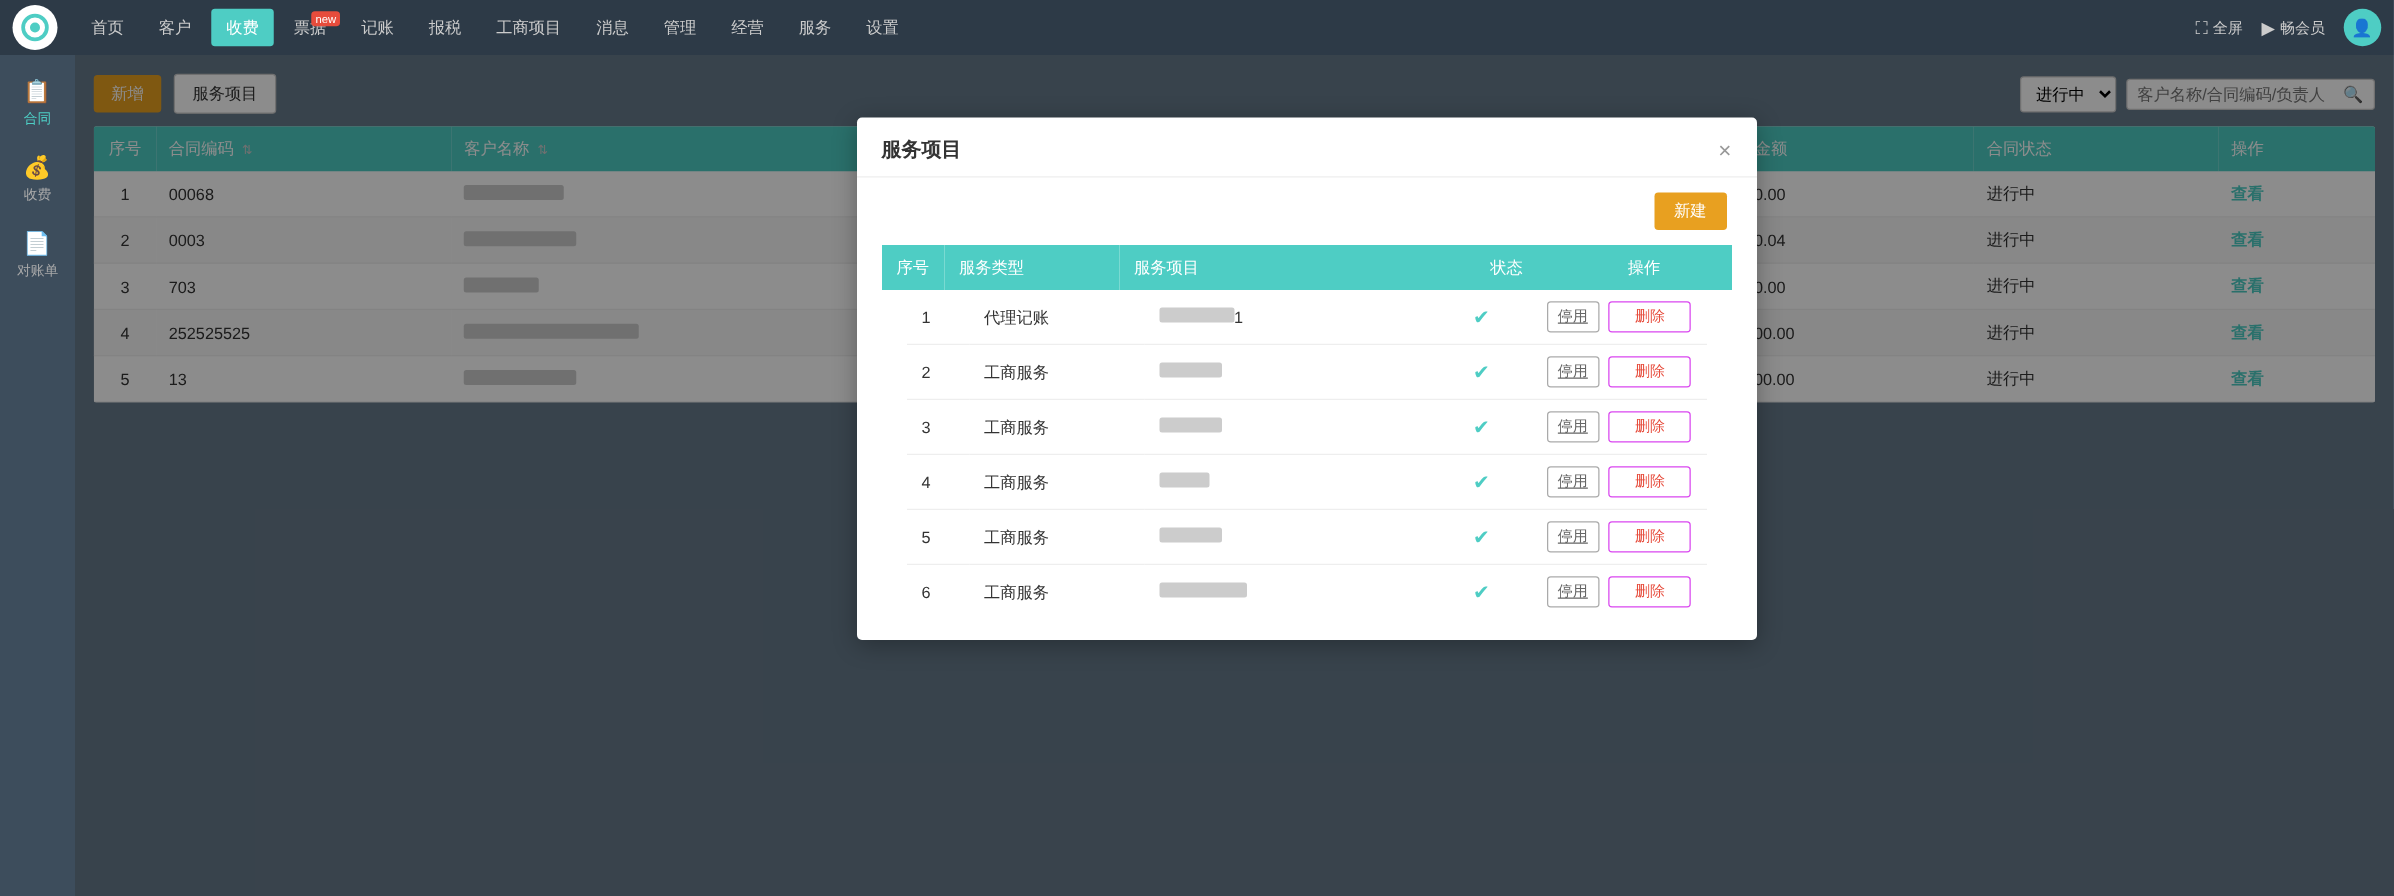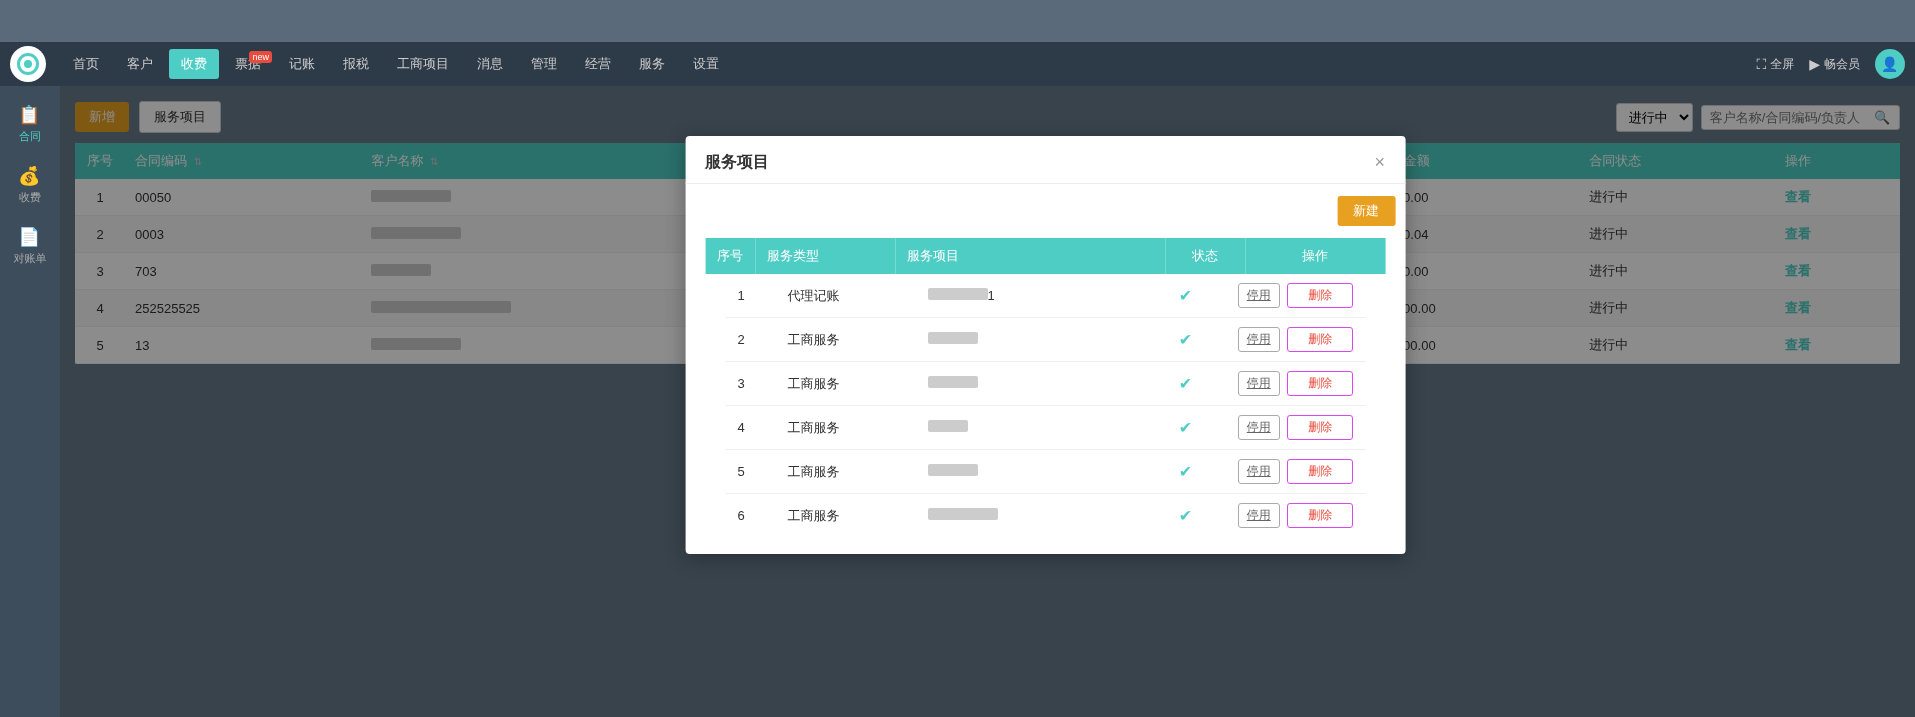--- a/index.html
+++ b/index.html
@@ -6,21 +6,20 @@
     body { font-family: "Microsoft YaHei", Arial, sans-serif; font-size: 13px; background: #5a6a7a; min-width: 1915px; min-height: 717px; }
 
     
     .top-nav {
       background: #2d3a47;
       height: 44px;
       display: flex;
       align-items: center;
       padding: 0 10px;
       position: relative;
-      margin-top: 42px;
     }
     .nav-logo {
       width: 36px; height: 36px;
       background: #fff;
       border-radius: 50%;
       display: flex; align-items: center; justify-content: center;
       margin-right: 15px;
       flex-shrink: 0;
     }
     .nav-logo-inner {
@@ -259,21 +258,21 @@
       font-size: 16px;
       color: #333;
       font-weight: bold;
     }
     .modal-close {
       cursor: pointer;
       color: #999;
       font-size: 18px;
     }
     .modal-toolbar {
-      padding: 12px 10px;
+      padding: 12px 24px;
       display: flex;
       justify-content: flex-end;
     }
     .btn-new-modal {
       background: #e8a020;
       color: #fff;
       border: none;
       padding: 6px 16px;
       border-radius: 3px;
       cursor: pointer;
@@ -424,21 +423,21 @@
             <th>服务项目 <span class="sort-icon">▼</span></th>
             <th>服务期限起止 <span class="sort-icon">▼</span></th>
             <th>合同金额</th>
             <th>合同状态</th>
             <th>操作</th>
           </tr>
         </thead>
         <tbody>
           <tr>
             <td class="center">1</td>
-            <td>00050</td>
+            <td>00068</td>
             <td><span class="blurred-text" style="width:80px">&nbsp;&nbsp;&nbsp;&nbsp;&nbsp;&nbsp;&nbsp;&nbsp;</span></td>
             <td>小规模记账</td>
             <td>202305-202404</td>
             <td>5,400.00</td>
             <td class="status-tag-active">进行中</td>
             <td><a class="link-view">查看</a></td>
           </tr>
           <tr>
             <td class="center">2</td>
             <td>0003</td>

